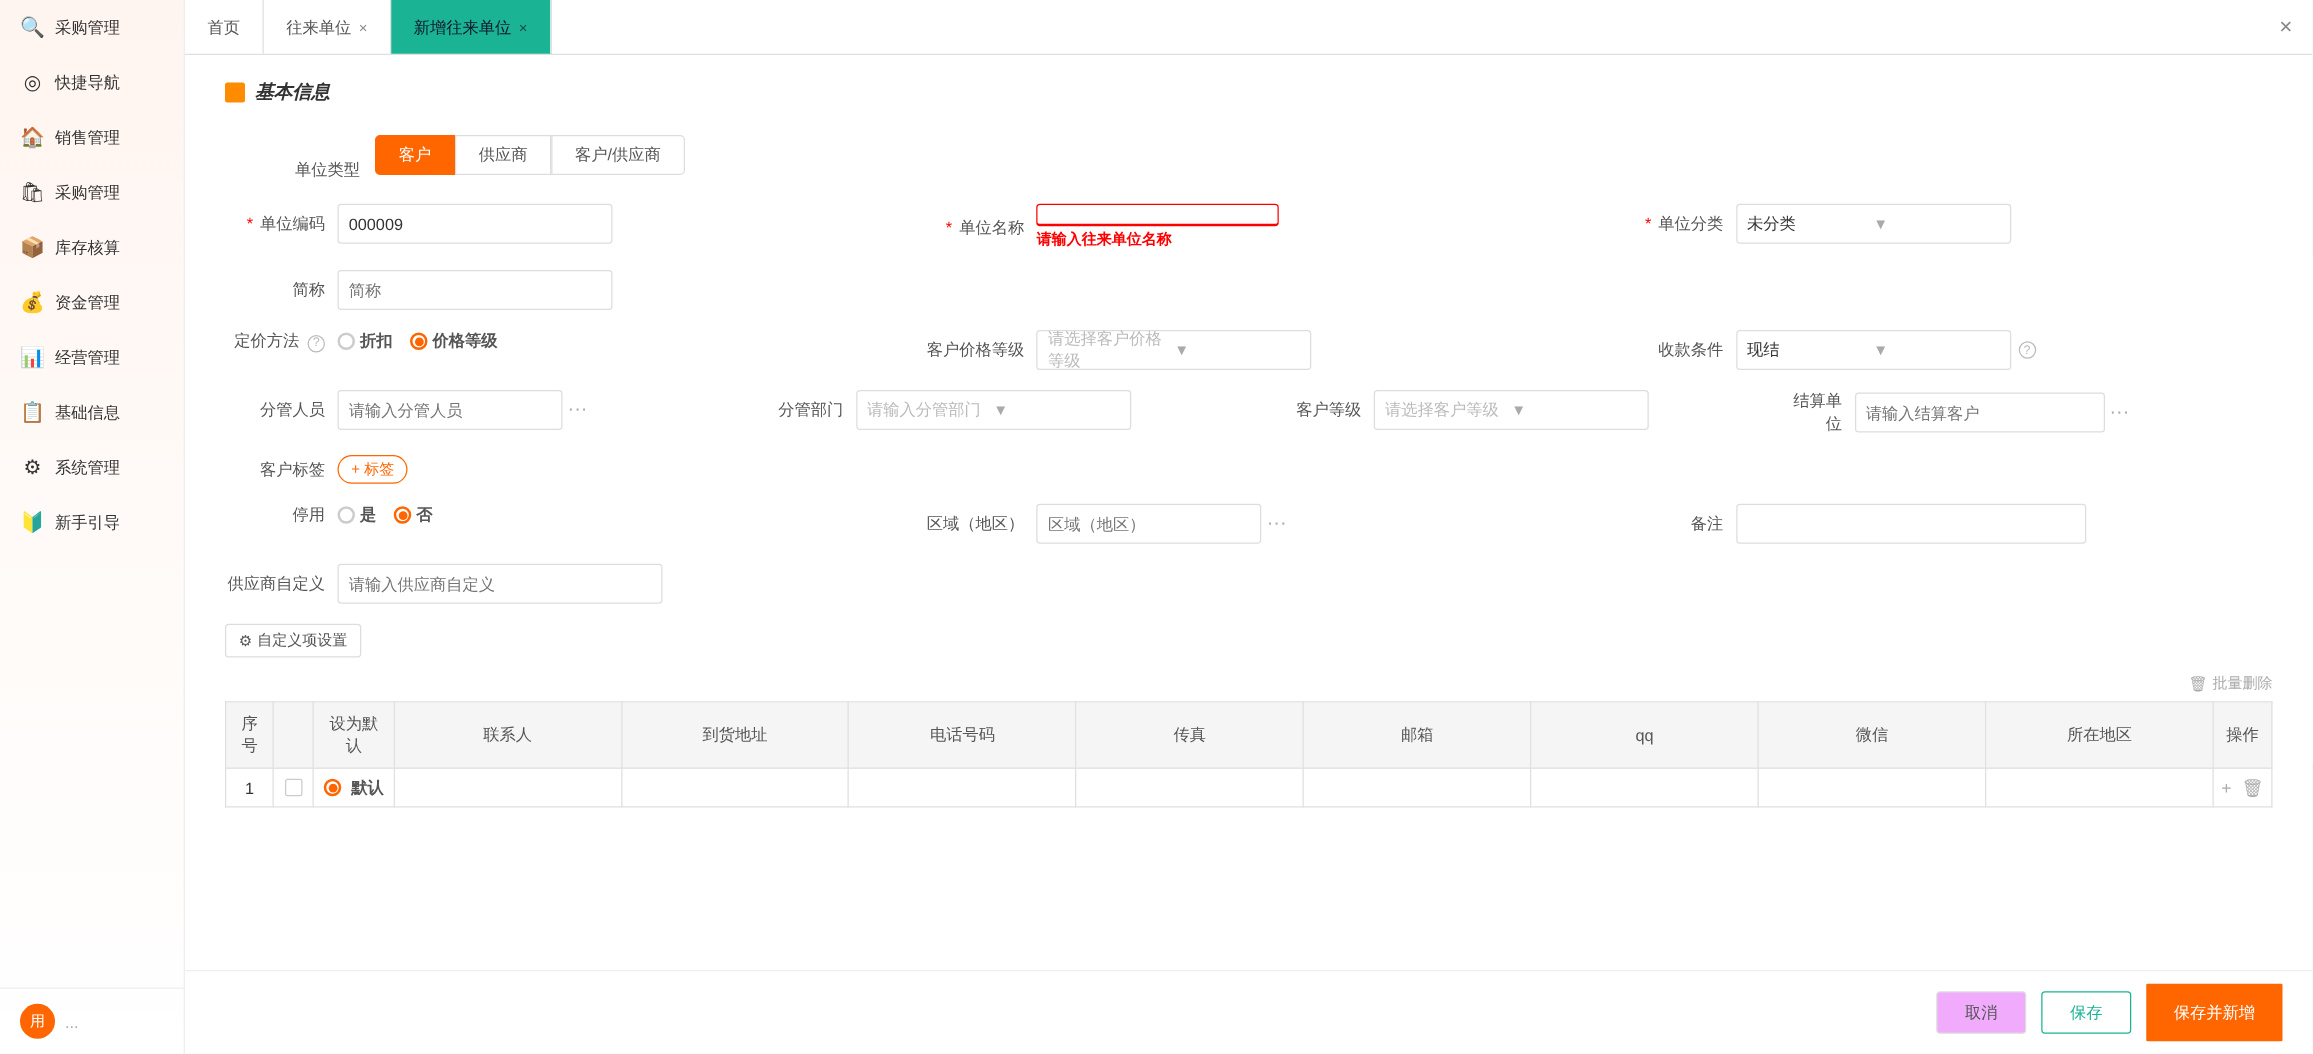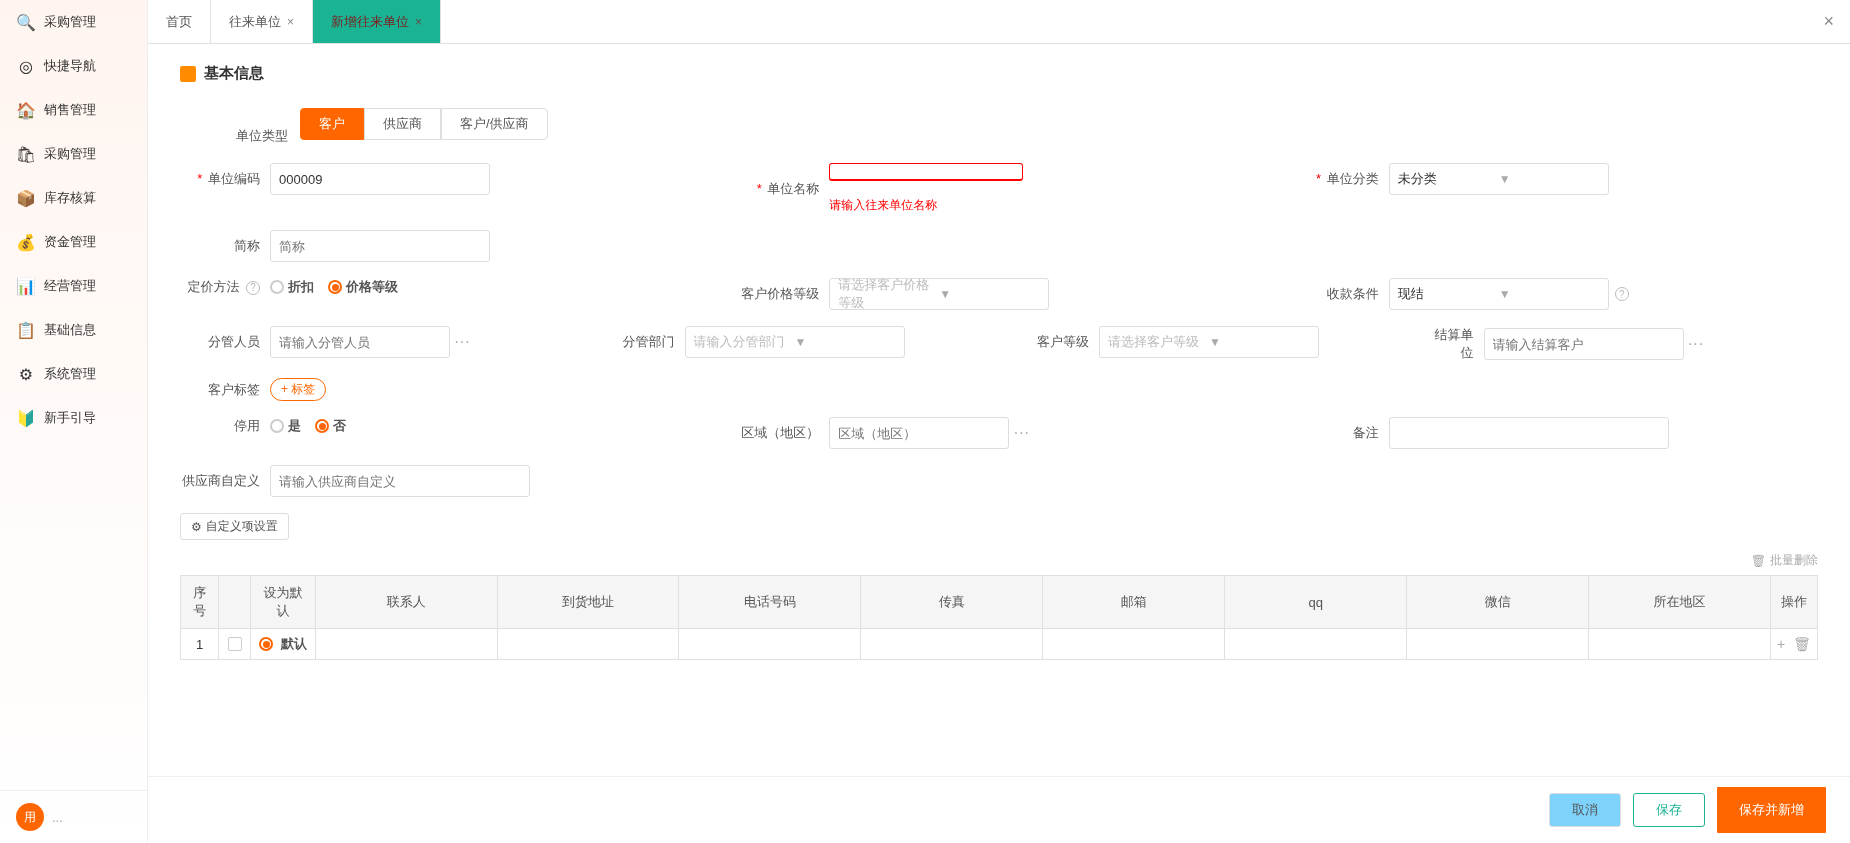--- a/index.html
+++ b/index.html
@@ -75,21 +75,21 @@
       padding: 0 18px;
       height: 100%;
       font-size: 13px;
       color: #555;
       cursor: pointer;
       border-right: 1px solid #e0e0e0;
       position: relative;
     }
     .tab-item.active {
       background: #1ab394;
-      color: #7f1d1d;
+      color: #0f172a;
       justify-content: space-between;
     }
     .tab-close {
       font-size: 12px;
       cursor: pointer;
       opacity: 0.7;
     }
     .tab-global-close {
       margin-left: auto;
       margin-right: 16px;
@@ -104,20 +104,21 @@
       overflow-y: auto;
       background: #fff;
       padding: 20px 32px;
     }
 
     .section-header {
       display: flex;
       align-items: center;
       gap: 8px;
       margin-bottom: 20px;
+      font-style: italic;
     }
     .section-icon {
       width: 16px;
       height: 16px;
       background: #ff8c00;
       border-radius: 2px;
       display: inline-block;
     }
     .section-title {
       font-size: 15px;
@@ -190,22 +191,23 @@
       border-radius: 3px;
       padding: 0 8px;
       font-size: 13px;
       color: #333;
       outline: none;
     }
     .field-input.error { border-color: red; border-bottom: 2px solid red; }
     .error-msg {
       color: red;
       font-size: 12px;
-      margin-top: 16px;
+      margin-top: 2px;
       display: block;
+      font-weight: bold;
     }
     .field-select-wrap {
       flex: 1;
       max-width: 220px;
       display: flex;
       align-items: center;
       border: 1px solid #ddd;
       border-radius: 3px;
       height: 32px;
       background: #fff;
@@ -342,21 +344,21 @@
       gap: 12px;
       padding: 10px 24px;
       background: #fff;
       border-top: 1px solid #eee;
       flex-shrink: 0;
     }
     .btn-cancel {
       padding: 7px 22px;
       border: 1px solid #ddd;
       border-radius: 3px;
-      background: #7dd3fc;
+      background: #f0abfc;
       color: #555;
       cursor: pointer;
       font-size: 13px;
     }
     .btn-save {
       padding: 7px 22px;
       border: 1px solid #1ab394;
       border-radius: 3px;
       background: #fff;
       color: #1ab394;

